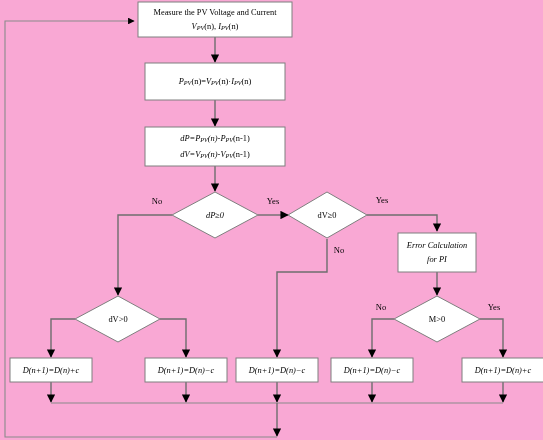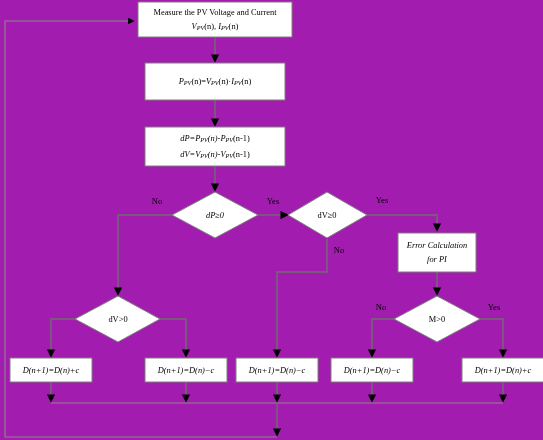--- a/index.html
+++ b/index.html
@@ -7,21 +7,21 @@
     padding: 0;
     background: #ffffff;
   }
   body {
     font-family: "Liberation Serif", serif;
   }
   #flowchart-root {
     position: relative;
     width: 543px;
     height: 440px;
-    background: #a21caf;
+    background: #f9a8d4;
     overflow: hidden;
   }
   svg.fc {
     display: block;
     width: 543px;
     height: 440px;
   }
   .node-shape {
     fill: #ffffff;
     stroke: #7f7f7f;

